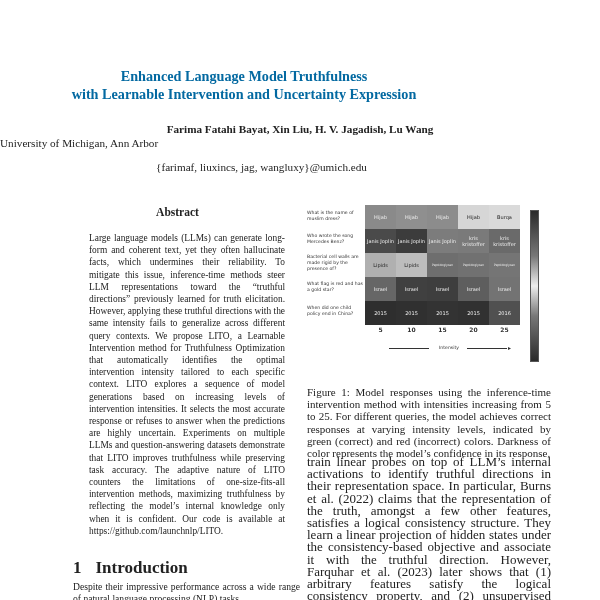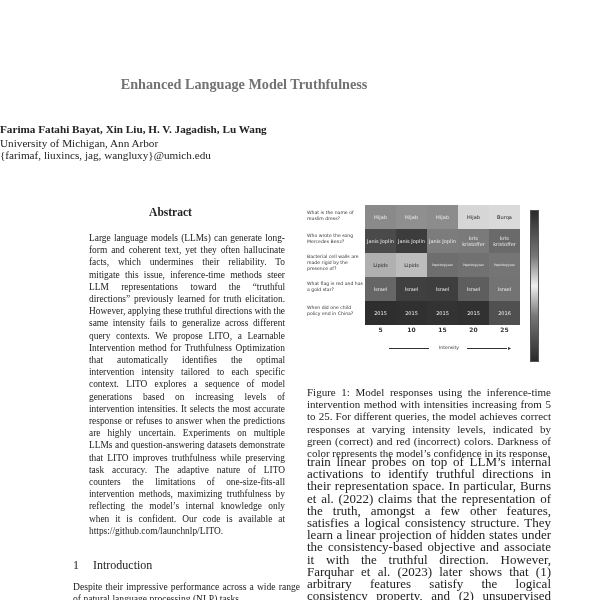--- a/index.html
+++ b/index.html
@@ -1,23 +1,23 @@
 <!DOCTYPE html>
 <html><head>
 <meta charset="utf-8">
 <style>
   html, body { margin:0; padding:0; background:#fff; }
   body { width:600px; height:600px; position:relative; overflow:hidden; font-family:"Liberation Serif", "DejaVu Serif", serif; color:#222; }
-  .title { position:absolute; top:67px; left:0; width:488px; text-align:center; font-weight:bold; font-size:14.2px; line-height:18px; color:#737373;margin-top:8px; }
-  .authors { position:absolute; top:122px; left:0; width:600px; font-weight:bold; font-size:11.2px; line-height:14px; }
+  .title { position:absolute; top:67px; left:0; width:488px; text-align:center; font-weight:bold; font-size:14.2px; line-height:18px; color:#0369a1; }
+  .authors { position:absolute; top:122px; left:0; width:600px; text-align:center; font-weight:bold; font-size:11.2px; line-height:14px; }
   .affil { position:absolute; top:136px; left:0; width:600px; text-align:left; font-size:11.2px; line-height:14px; }
-  .email { position:absolute; top:148px; left:0; width:523px; text-align:left; font-size:11.2px; line-height:14px; }
-  .abs-head { position:absolute; top:206px; left:58px; width:225px; text-align:center; font-weight:bold; font-size:11.5px; }
+  .email { position:absolute; top:160px; left:0; width:523px; text-align:center; font-size:11.2px; line-height:14px; }
+  .abs-head { position:absolute; top:206px; left:65px; width:225px; text-align:center; font-weight:bold; font-size:11.5px; }
   .abs-body { position:absolute; top:232px; left:89px; width:196px; font-size:9.4px; line-height:12.2px; text-align:justify; hyphens:auto; }
-  .sec-head { position:absolute; top:558px; left:73px; font-weight:normal; font-size:12px; }
+  .sec-head { position:absolute; top:558px; left:73px; font-weight:bold; font-size:17px; }
   .sec-head span.num { margin-right:14px; }
   .intro-body { position:absolute; top:581px; left:73px; width:227px; font-size:9.6px; line-height:12.2px; text-align:justify; }
 
   .figure { position:absolute; top:205px; left:307px; width:240px; height:170px; }
   .fig-labels { position:absolute; left:0; top:0; width:58px; }
   .fig-label { position:absolute; left:0; font-family:"DejaVu Sans", sans-serif; font-size:4.6px; line-height:6px; color:#333; width:56px; }
   .heat { position:absolute; left:58px; top:0; width:155px; display:grid; grid-template-columns:repeat(5, 31px); }
   .cell { height:24px; display:flex; align-items:center; justify-content:center; text-align:center; font-family:"DejaVu Sans", sans-serif; font-size:5px; line-height:6px; color:#eee; overflow:hidden; }
   .cell.dark-text { color:#222; }
   .cell.tiny { font-size:3px; }
@@ -32,20 +32,21 @@
   .xaxis .lab { position:absolute; left:44px; top:1px; width:32px; text-align:center; }
 
   .caption { position:absolute; top:386px; left:307px; width:244px; font-size:11px; line-height:12.2px; text-align:justify; }
   .right-body { position:absolute; top:456px; left:307px; width:244px; font-size:13px; line-height:12.2px; text-align:justify; }
 </style>
 </head>
 <body>
 
 <div class="title">
   <div>Enhanced Language Model Truthfulness</div>
+  <div>with Learnable Intervention and Uncertainty Expression</div>
 </div>
 <div class="authors">Farima Fatahi Bayat, Xin Liu, H. V. Jagadish, Lu Wang</div>
 <div class="affil">University of Michigan, Ann Arbor</div>
 <div class="email">{farimaf, liuxincs, jag, wangluxy}@umich.edu</div>
 
 <div class="abs-head">Abstract</div>
 <div class="abs-body">Large language models (LLMs) can generate long-form and coherent text, yet they often hallucinate facts, which undermines their reliability. To mitigate this issue, inference-time methods steer LLM representations toward the “truthful directions” previously learned for truth elicitation. However, applying these truthful directions with the same intensity fails to generalize across different query contexts. We propose LITO, a Learnable Intervention method for Truthfulness Optimization that automatically identifies the optimal intervention intensity tailored to each specific context. LITO explores a sequence of model generations based on increasing levels of intervention intensities. It selects the most accurate response or refuses to answer when the predictions are highly uncertain. Experiments on multiple LLMs and question-answering datasets demonstrate that LITO improves truthfulness while preserving task accuracy. The adaptive nature of LITO counters the limitations of one-size-fits-all intervention methods, maximizing truthfulness by reflecting the model’s internal knowledge only when it is confident. Our code is available at https://github.com/launchnlp/LITO.</div>
 
 <div class="sec-head">
   <span class="num">1</span><span>Introduction</span>

